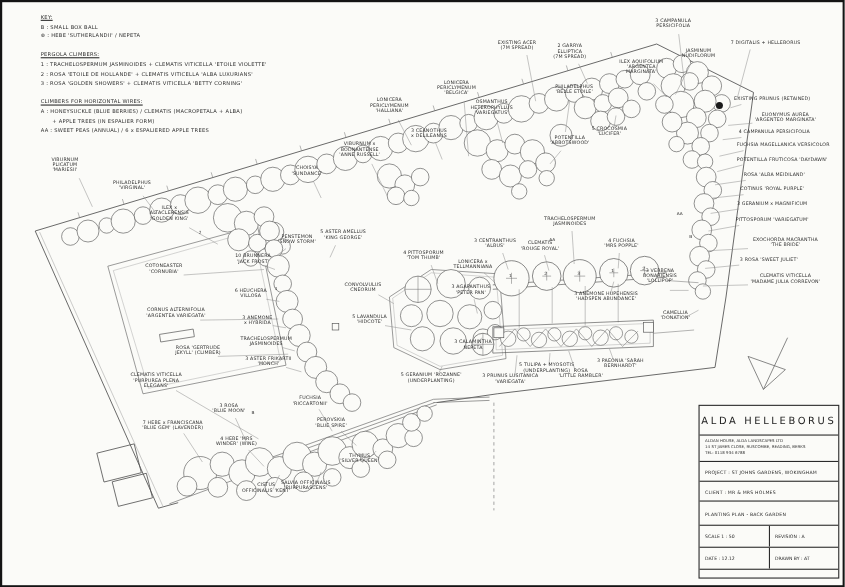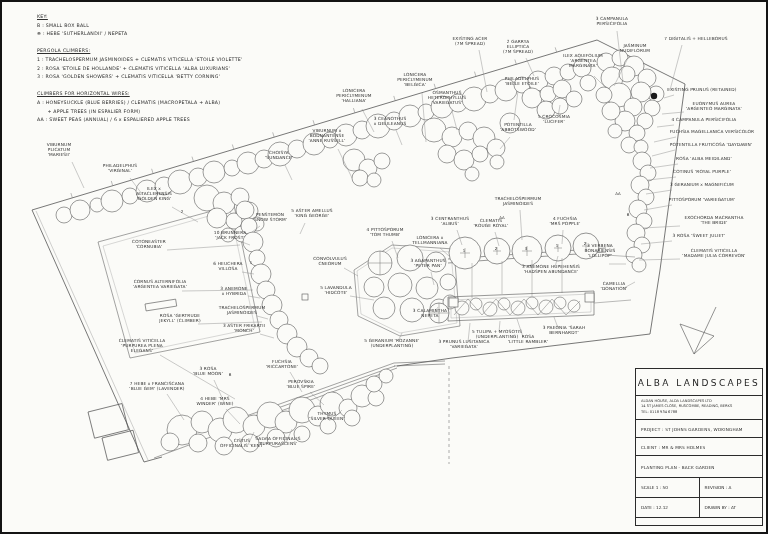--- a/index.html
+++ b/index.html
@@ -405,21 +405,21 @@
       <div class="kl">2 : ROSA 'ETOILE DE HOLLANDE' + CLEMATIS VITICELLA 'ALBA LUXURIANS'</div>
       <div class="kl">3 : ROSA 'GOLDEN SHOWERS' + CLEMATIS VITICELLA 'BETTY CORNING'</div>
       <div class="kl">&nbsp;</div>
       <div class="kl u">CLIMBERS FOR HORIZONTAL WIRES:</div>
       <div class="kl">A : HONEYSUCKLE (BLUE BERRIES) / CLEMATIS (MACROPETALA + ALBA)</div>
       <div class="kl">      + APPLE TREES (IN ESPALIER FORM)</div>
       <div class="kl">AA : SWEET PEAS (ANNUAL) / 6 x ESPALIERED APPLE TREES</div>
     </div>
 
   <div class="tb">
-    <div class="tb-row tb-company">ALBA  LANDSCAPES</div>
+    <div class="tb-row tb-company">ALDA  HELLEBORUS</div>
     <div class="tb-row tb-addr">
       <div>ALDAN HOUSE, ALDA LANDSCAPES LTD</div>
       <div>14 ST JAMES CLOSE, RUSCOMBE, READING, BERKS</div>
       <div>TEL: 0118 934 6788</div>
     </div>
     <div class="tb-row tb-line tb-project">PROJECT : ST JOHNS GARDENS, WOKINGHAM</div>
     <div class="tb-row tb-line tb-client">CLIENT : MR &amp; MRS HOLMES</div>
     <div class="tb-row tb-line tb-drawing">PLANTING PLAN - BACK GARDEN</div>
     <div class="tb-row tb-split">
       <div class="cell">SCALE 1 : 50</div>

